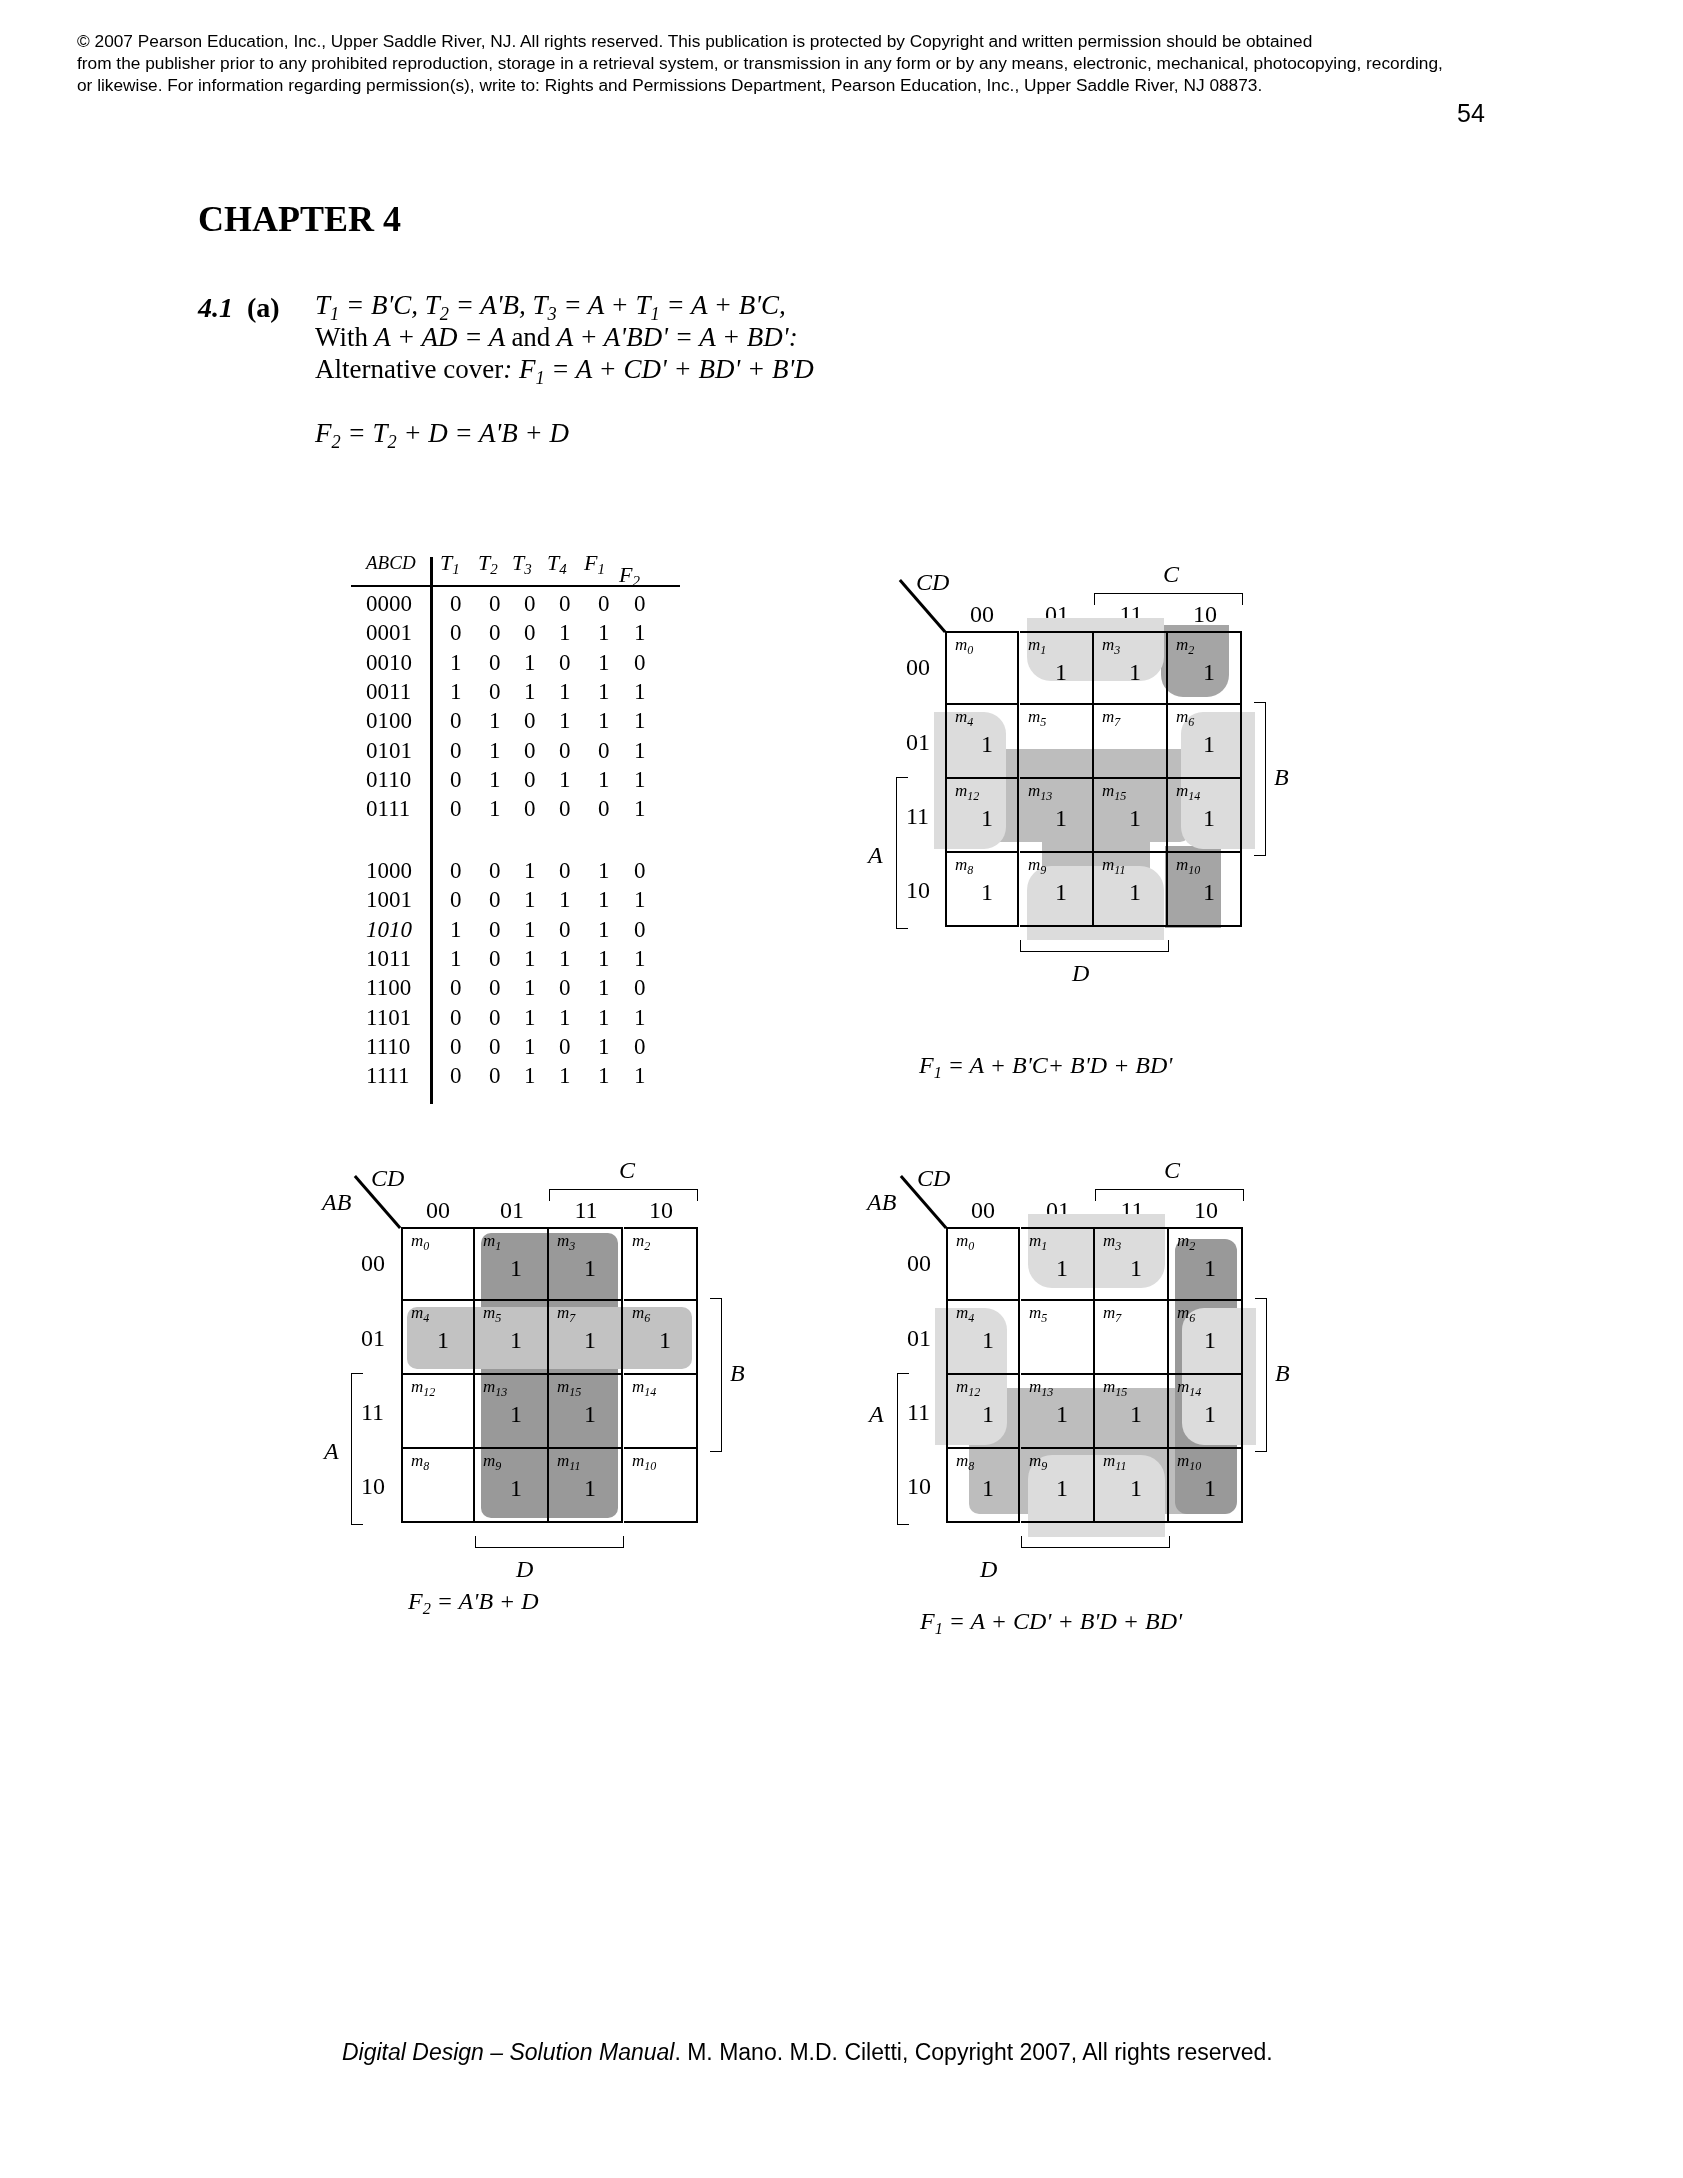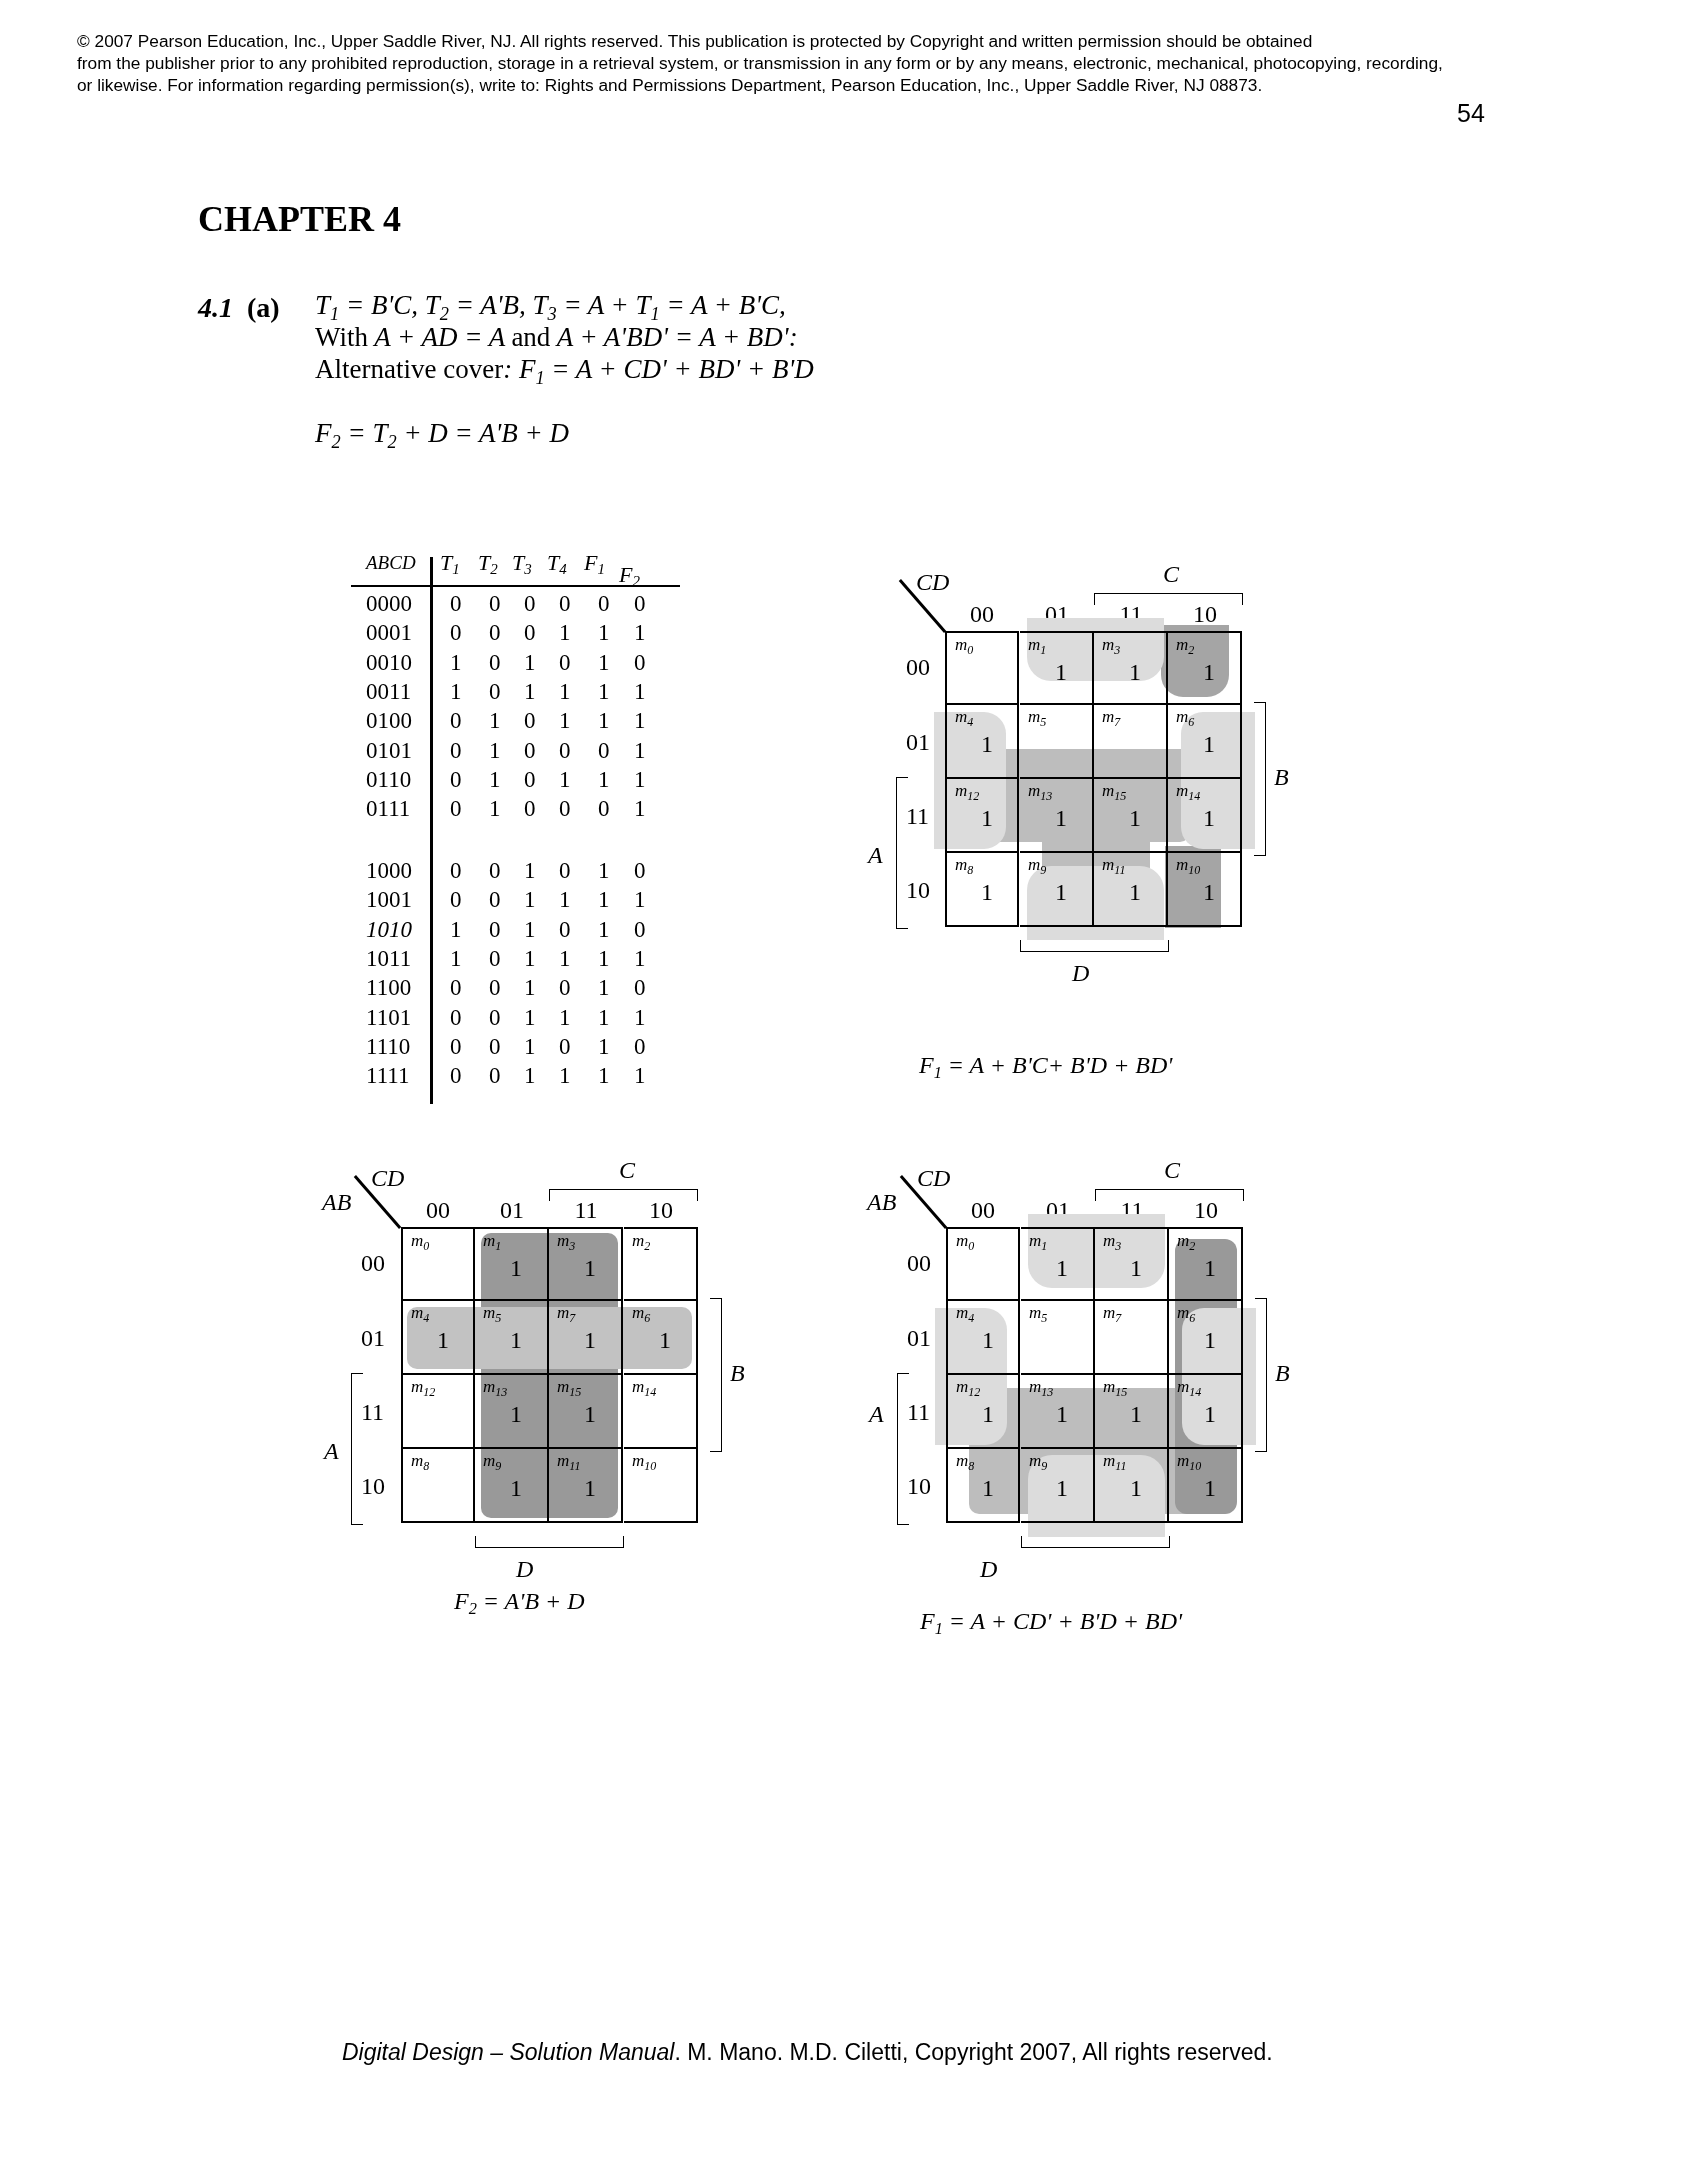--- a/index.html
+++ b/index.html
@@ -347,21 +347,21 @@
     <span class="klabel" style="left: 361px; top: 1399px;">11</span>
     <span class="klabel" style="left: 361px; top: 1473px;">10</span>
     <div class="bracket" style="left: 549px; top: 1189px; width: 149px; height: 12px; border-bottom: none;"></div>
     <span class="kvar" style="left: 619px; top: 1157px;">C</span>
     <div class="bracket" style="left: 710px; top: 1298px; width: 12px; height: 154px; border-left: none;"></div>
     <span class="kvar" style="left: 730px; top: 1360px;">B</span>
     <div class="bracket" style="left: 351px; top: 1373px; width: 12px; height: 152px; border-right: none;"></div>
     <span class="kvar" style="left: 324px; top: 1438px;">A</span>
     <div class="bracket" style="left: 475px; top: 1536px; width: 149px; height: 12px; border-top: none;"></div>
     <span class="kvar" style="left: 516px; top: 1556px;">D</span>
-    <div class="caption" style="left: 454px; top: 1588px;">F<sub>2</sub> = A'B + D</div>
+    <div class="caption" style="left: 408px; top: 1588px;">F<sub>2</sub> = A'B + D</div>
   </div>
 <div id="kmap-2" class="kmap" style="left:0; top:0;">
     <div class="grp" style="left: 969px; top: 1388px; width: 264px; height: 126px; background: rgb(189, 189, 189); border-radius: 0px 0px 10px 10px; z-index: 1;"></div>
     <div class="grp" style="left: 1175px; top: 1239px; width: 62px; height: 275px; background: rgb(153, 153, 153); border-radius: 12px; z-index: 2;"></div>
     <div class="grp" style="left: 1028px; top: 1214px; width: 137px; height: 74px; background: rgb(220, 220, 220); border-radius: 0px 0px 24px 24px; z-index: 3;"></div>
     <div class="grp" style="left: 1028px; top: 1455px; width: 137px; height: 82px; background: rgb(220, 220, 220); border-radius: 24px 24px 0px 0px; z-index: 3;"></div>
     <div class="grp" style="left: 935px; top: 1308px; width: 72px; height: 137px; background: rgb(220, 220, 220); border-radius: 0px 22px 22px 0px; z-index: 3;"></div>
     <div class="grp" style="left: 1182px; top: 1308px; width: 74px; height: 137px; background: rgb(220, 220, 220); border-radius: 22px 0px 0px 22px; z-index: 3;"></div>
     <div class="kcell" style="left: 946px; top: 1227px; width: 74px; height: 74px; border-width: 2.5px 2px 2px 2.5px; border-style: solid; border-color: rgb(0, 0, 0); z-index: 5;">
       <span class="minterm">m<sub>0</sub></span>

